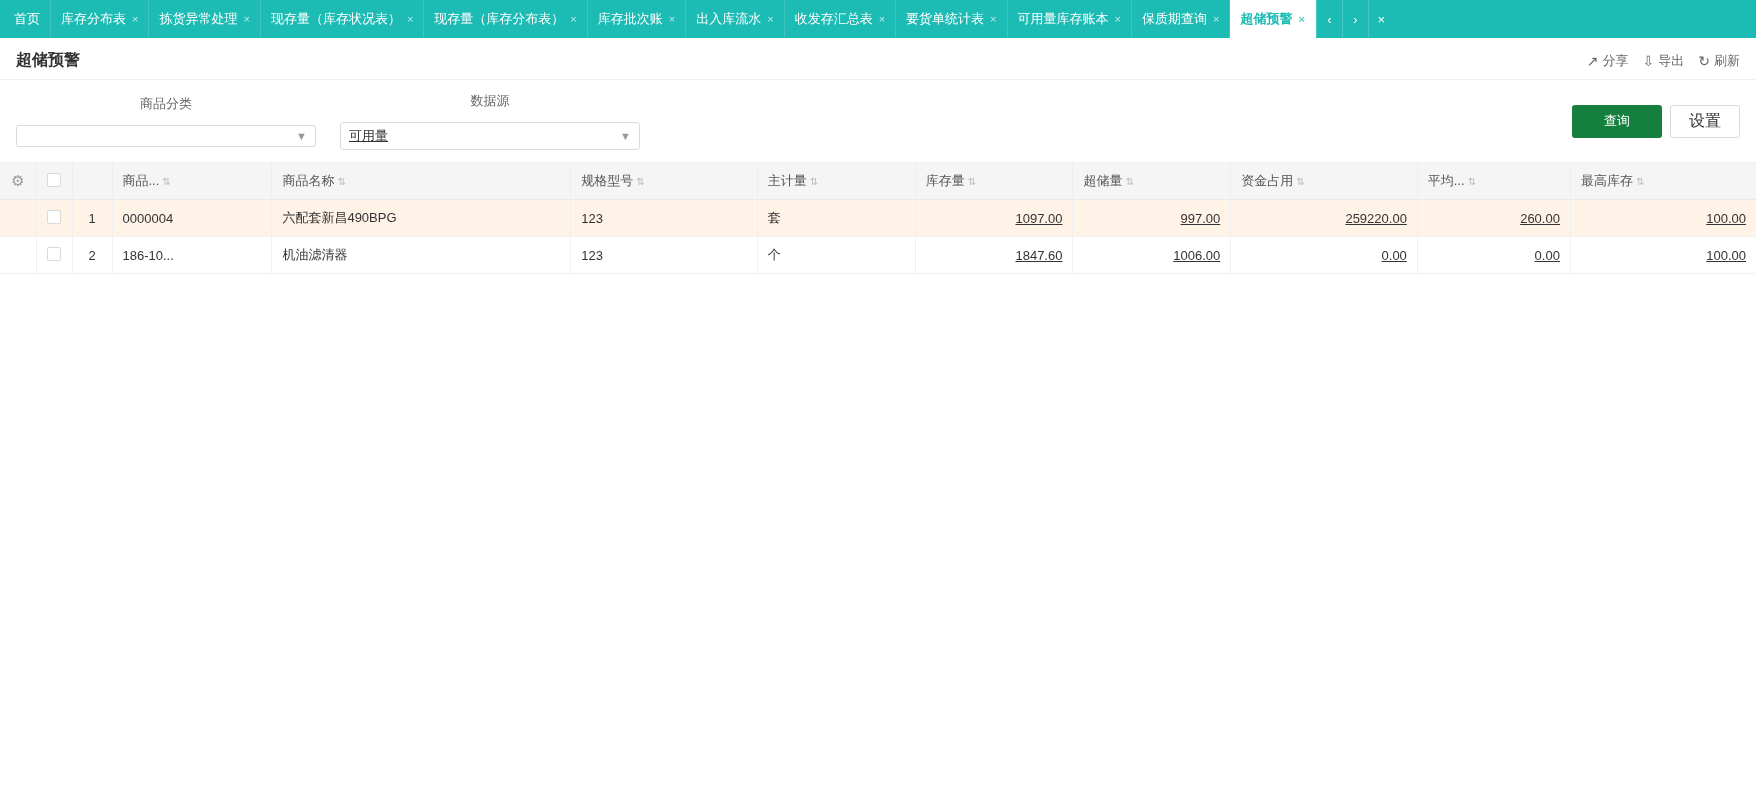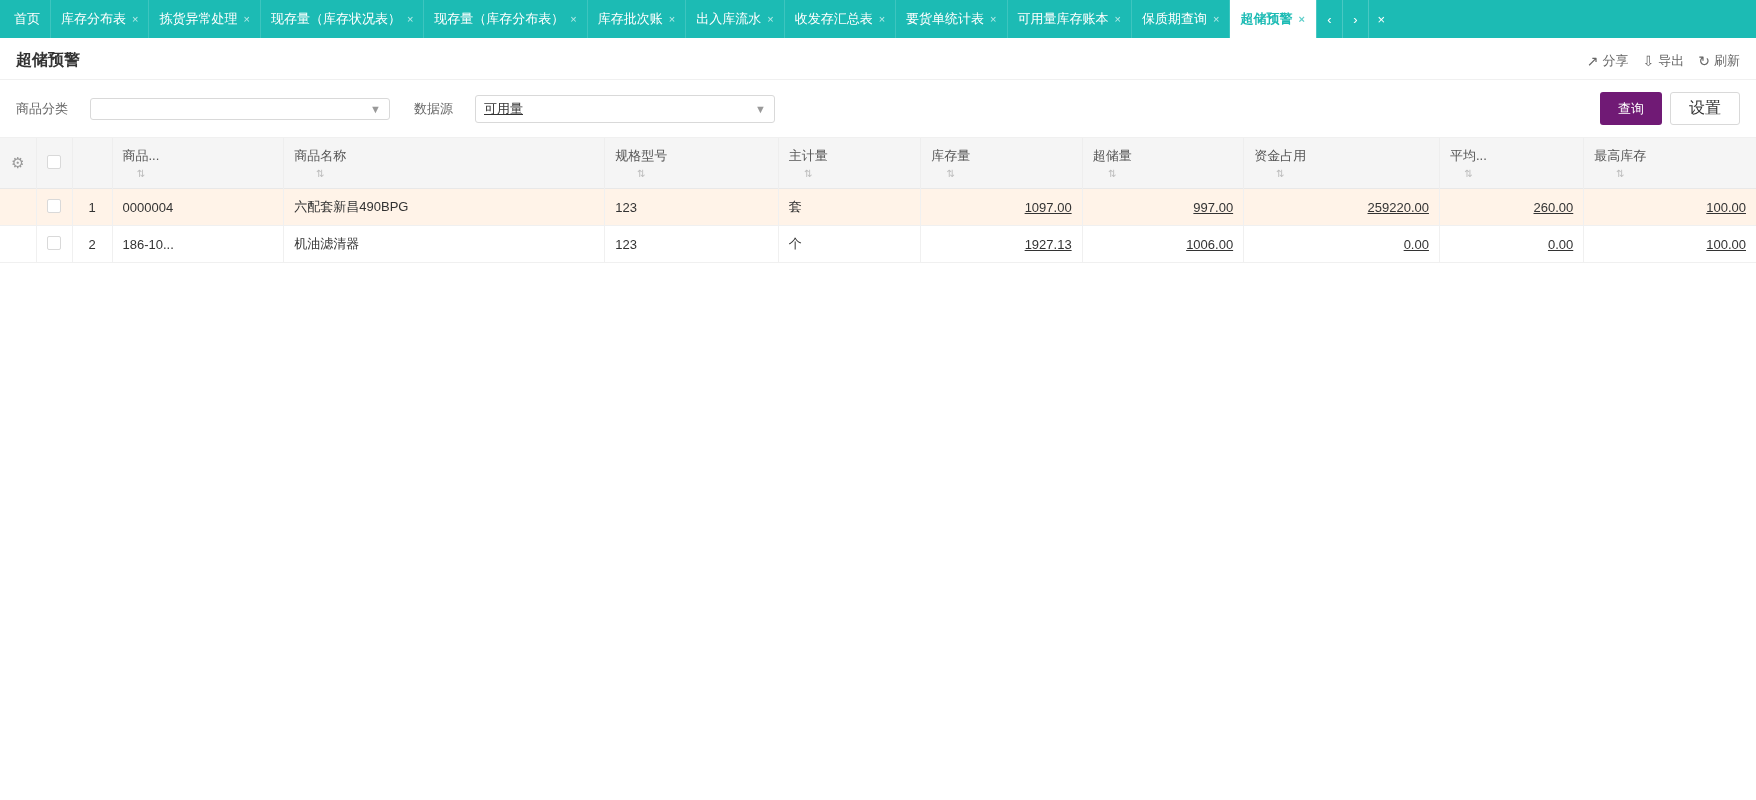--- a/index.html
+++ b/index.html
@@ -77,21 +77,22 @@
     .filter-area {
       display: flex;
       align-items: center;
       padding: 12px 16px;
       gap: 24px;
       border-bottom: 1px solid #f0f0f0;
     }
     .filter-group {
       display: flex;
       align-items: center;
-      gap: 22px;
+      gap: 12px;
+      flex-direction: column;
     }
     .filter-label {
       color: #666;
       font-size: 13px;
       white-space: nowrap;
     }
     .filter-select {
       display: flex;
       align-items: center;
       border: 1px solid #d9d9d9;
@@ -104,25 +105,25 @@
       color: #333;
       justify-content: space-between;
     }
     .select-arrow { color: #999; font-size: 11px; }
     .filter-actions {
       margin-left: auto;
       display: flex;
       gap: 8px;
     }
     .btn-query {
-      background: #701a75;
+      background: #15803d;
       color: #fff;
       border: none;
       border-radius: 3px;
-      padding: 6px 18px;
+      padding: 6px 32px;
       cursor: pointer;
       font-size: 13px;
     }
     .btn-setting {
       background: #fff;
       color: #333;
       border: 1px solid #d9d9d9;
       border-radius: 3px;
       padding: 5px 18px;
       cursor: pointer;
@@ -149,21 +150,20 @@
       font-weight: 500;
       white-space: nowrap;
       border-right: 1px solid #eee;
     }
     thead th:last-child { border-right: none; }
     .th-sort {
       display: inline-flex;
       align-items: center;
       gap: 3px;
       cursor: pointer;
-      flex-direction: column;
     }
     .sort-icon { color: #bbb; font-size: 10px; }
     tbody tr {
       border-bottom: 1px solid #f0f0f0;
     }
     tbody tr.row-highlight { background: #fff3e8; }
     tbody td {
       padding: 9px 10px;
       color: #333;
       border-right: 1px solid #f0f0f0;
@@ -381,21 +381,21 @@
         <tr>
     <td class="col-gear"></td>
     <td class="col-checkbox">
       <span class="cb"></span>
     </td>
     <td class="col-num">2</td>
     <td>186-10...</td>
     <td>机油滤清器</td>
     <td>123</td>
     <td>个</td>
-    <td class="align-right">1927.13</td>
+    <td class="align-right">1847.60</td>
     <td class="align-right">1006.00</td>
     <td class="align-right">0.00</td>
     <td class="align-right">0.00</td>
     <td class="align-right">100.00</td>
   </tr>
       </tbody>
   </table>
 </div>
 
 </body></html>

